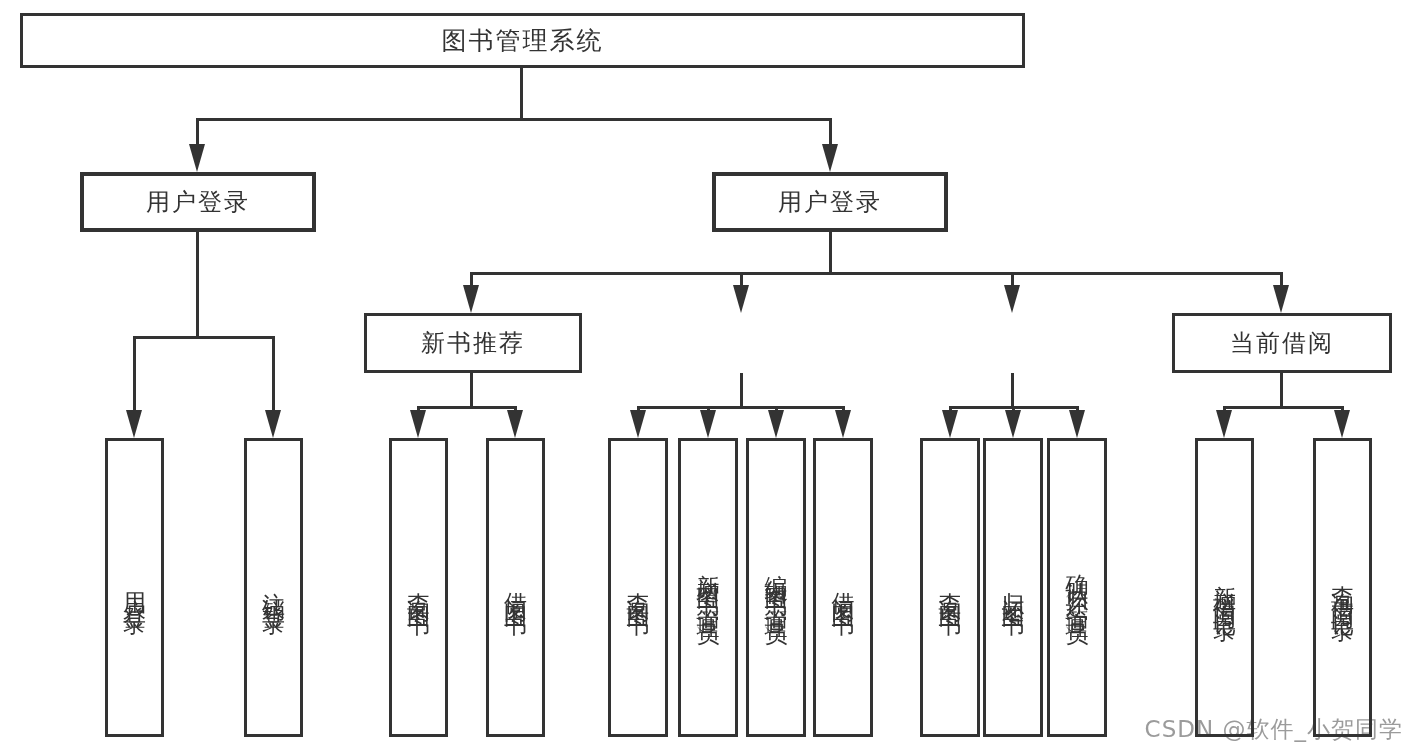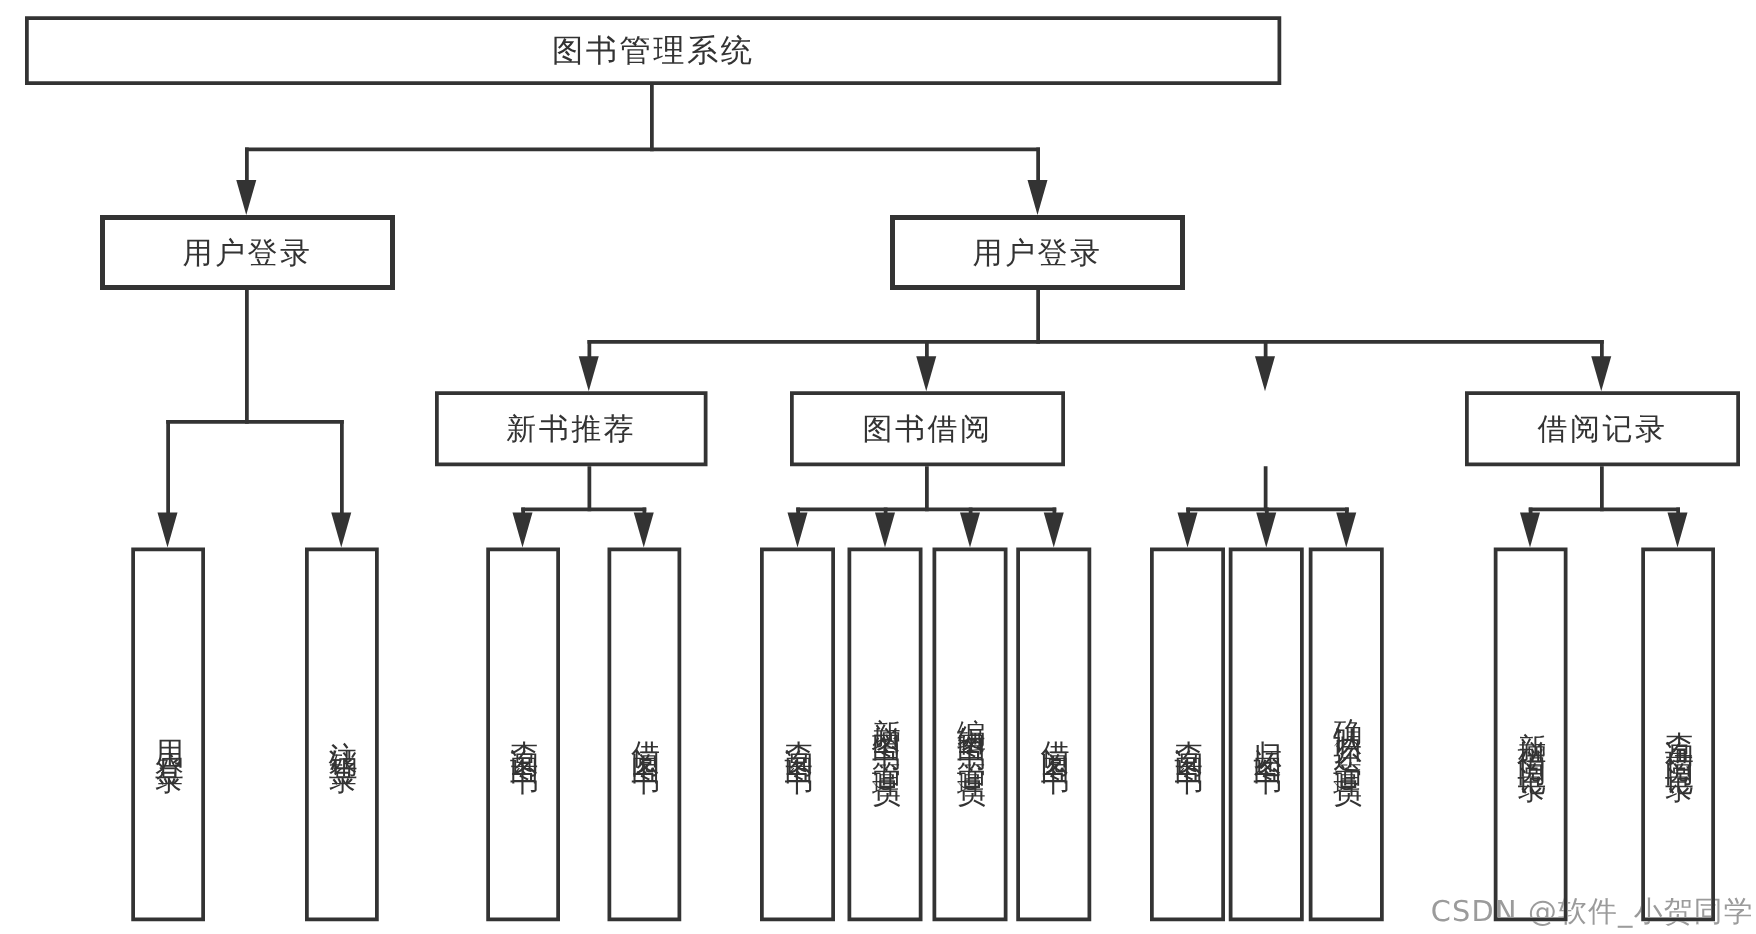--- a/index.html
+++ b/index.html
@@ -42,28 +42,25 @@
     <span>图书管理系统</span>
   </div>
 
   <div class="box h lv2" style="left:80px;top:172px;width:236px;height:60px">
     <span>用户登录</span>
   </div>
   <div class="box h lv2" style="left:712px;top:172px;width:236px;height:60px">
     <span>用户登录</span>
   </div>
 
-  <div class="box h" style="left:348px;top:313px;width:218px;height:60px">
+  <div class="box h" style="left:364px;top:313px;width:218px;height:60px">
     <span>新书推荐</span>
   </div>
-  <div class="box h" style="left:632px;top:313px;width:220px;height:60px">
-    <span>图书借阅</span>
-  </div>
   <div class="box h" style="left:1172px;top:313px;width:220px;height:60px">
-    <span>借阅记录</span>
+    <span>当前借阅</span>
   </div>
 
   <div class="box v" style="left:105px;top:438px;width:59px;height:299px">
     <span>用户登录</span>
   </div>
   <div class="box v" style="left:244px;top:438px;width:59px;height:299px">
     <span>注销登录</span>
   </div>
 
   <div class="box v" style="left:389px;top:438px;width:59px;height:299px">

